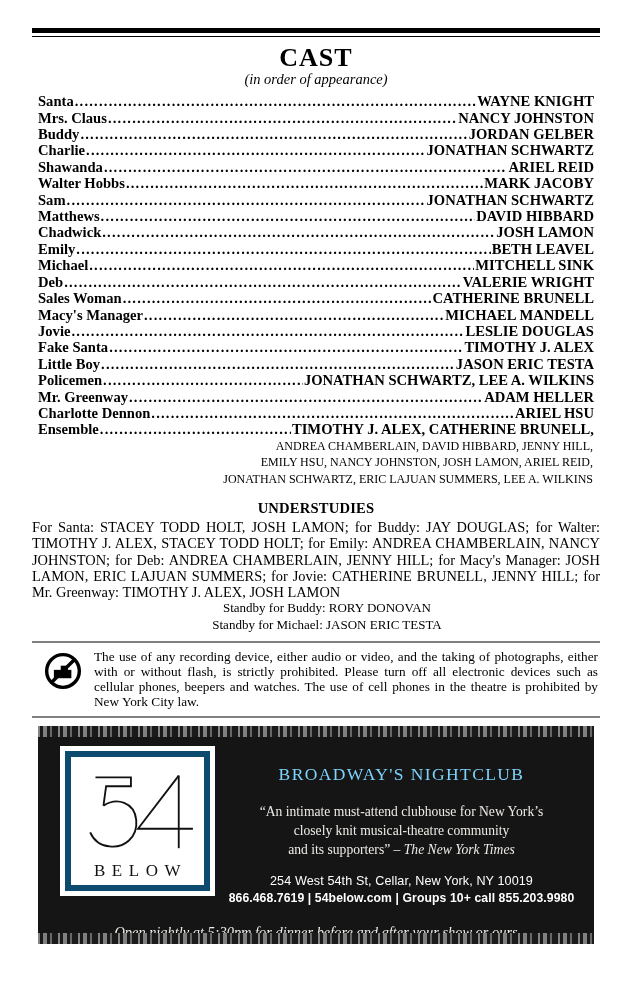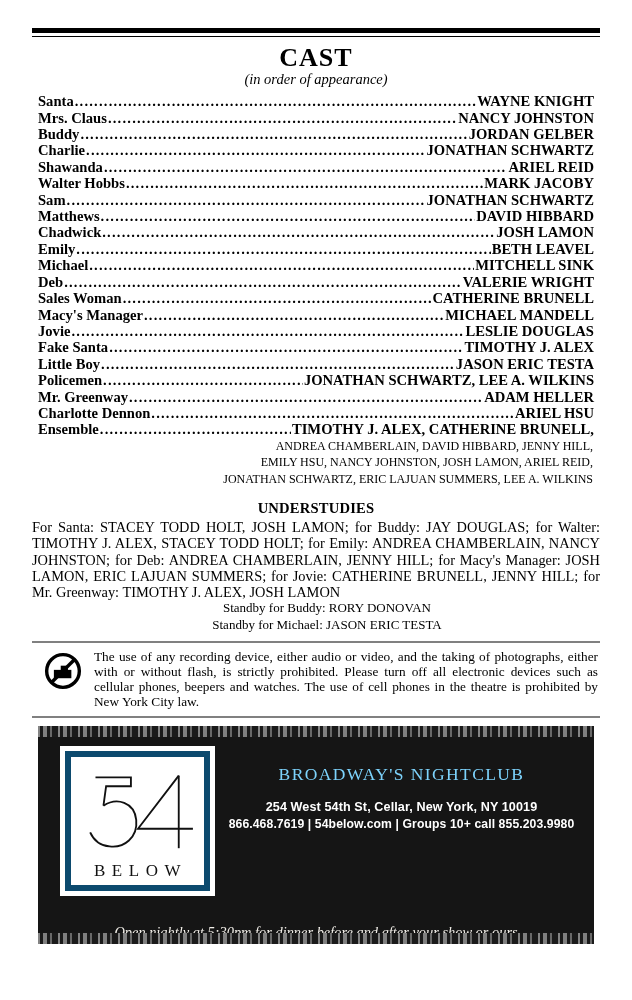--- a/index.html
+++ b/index.html
@@ -240,21 +240,21 @@
     font-size: 13.6px;
     line-height: 19px;
     margin-top: 17px;
     color: #efece7;
   }
   .ad-quote .nyt {
     font-style: italic;
   }
   .ad-addr {
     font-family: "Liberation Sans", "DejaVu Sans", sans-serif;
-    font-weight: bold;
+    font-weight: normal;
     font-size: 12.6px;
     margin-top: 15px;
     color: #ffffff;
     letter-spacing: 0.1px;
   }
   .ad-phone {
     font-family: "Liberation Sans", "DejaVu Sans", sans-serif;
     font-weight: bold;
     font-size: 12.2px;
     margin-top: 3px;
@@ -436,20 +436,27 @@
               <path d="M31 44 C46 34, 66 40, 68 60 C70 80, 54 92, 38 90 C28 89, 20 83, 16 74"></path>
               <path d="M116 10 L116 92"></path>
               <path d="M116 10 L70 70 L132 70"></path>
             </g>
           </svg>
           <div class="logo-below">BELOW</div>
         </div>
       </div>
       <div class="ad-right">
         <div class="ad-title">BROADWAY'S NIGHTCLUB</div>
+        <div class="ad-quote">
+          <div>“An intimate must-attend clubhouse for New York’s</div>
+          <div>closely knit musical-theatre community</div>
+          <div>
+            <span>and its supporters”  – </span><span class="nyt">The New York Times</span>
+          </div>
+        </div>
         <div class="ad-addr">254 West 54th St, Cellar, New York, NY 10019</div>
         <div class="ad-phone">866.468.7619  |  54below.com  |  Groups 10+ call  855.203.9980</div>
       </div>
     </div>
     <div class="ad-tag">Open nightly at 5:30pm for dinner before and after your show or ours</div>
     <div class="ad-orn bottom"></div>
   </div>
 
 </div>
 

